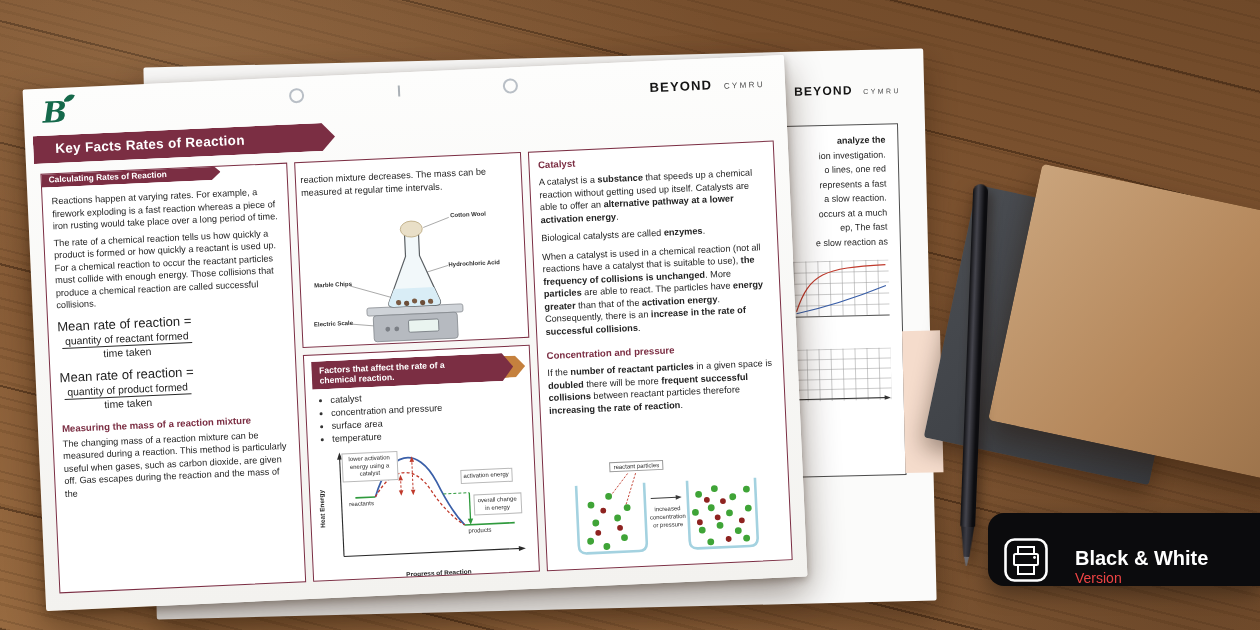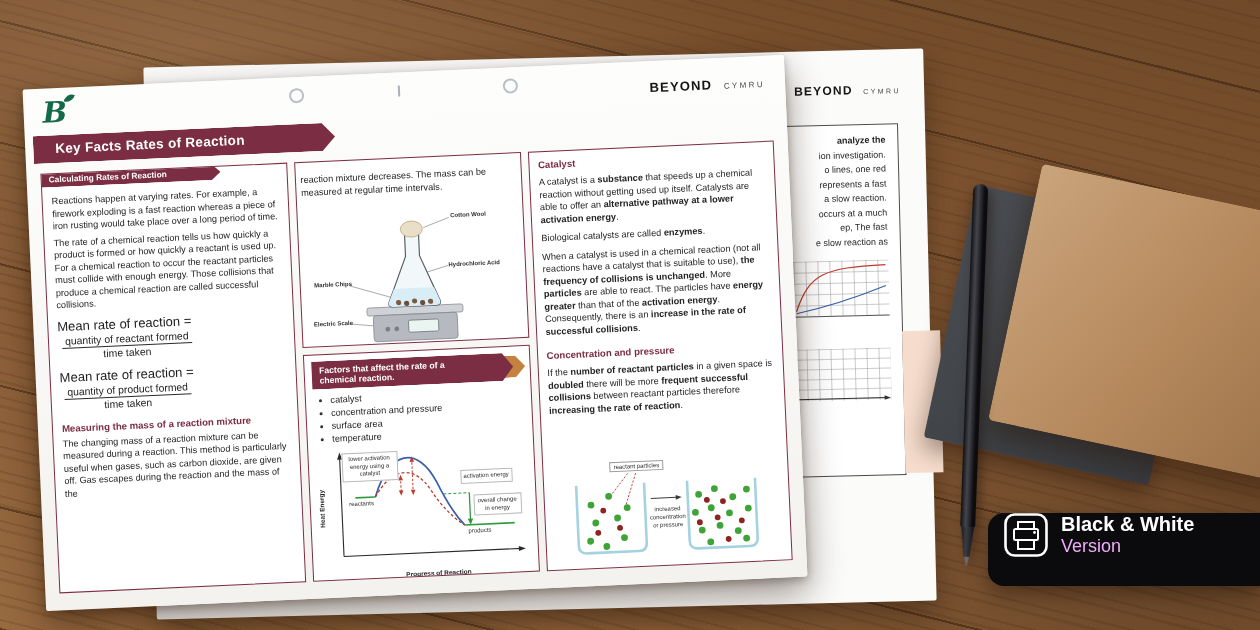--- a/index.html
+++ b/index.html
@@ -107,23 +107,23 @@
     background-image:linear-gradient(120deg,rgba(255,235,205,.28) 0%,rgba(255,235,205,0) 55%,rgba(60,35,10,.22) 100%);
     transform:rotate(12deg);border-radius:5px;box-shadow:0 14px 28px rgba(35,18,4,.45);z-index:5}
   .pen{position:absolute;left:966px;top:184px;width:15px;height:382px;transform:rotate(2.2deg);z-index:6;
     display:flex;flex-direction:column;align-items:center;filter:drop-shadow(4px 6px 6px rgba(25,12,2,.45))}
   .pen-body{width:15px;flex:1;background:linear-gradient(90deg,#101013,#45454d 35%,#0c0c0f 80%);border-radius:8px 8px 2px 2px}
   .pen-grip{width:13px;height:30px;background:linear-gradient(90deg,#1a1a1e,#3c3c44 40%,#141417);clip-path:polygon(0 0,100% 0,72% 100%,28% 100%)}
   .pen-tip{width:5px;height:9px;background:#6a6a70;clip-path:polygon(0 0,100% 0,60% 100%,40% 100%)}
 
   
   .badge{position:absolute;right:0;top:513px;width:272px;height:73px;background:var(--badge_bg);border-radius:16px 0 0 16px;
-    display:flex;align-items:flex-start;gap:13px;padding-left:16px;z-index:7;box-shadow:0 8px 20px rgba(0,0,0,.35)}
+    display:flex;align-items:flex-end;gap:27px;padding-left:16px;z-index:7;box-shadow:0 8px 20px rgba(0,0,0,.35)}
   .badge-title{color:#fff;font-size:20px;font-weight:700;line-height:1.15}
-  .badge-sub{color:#f0abfc;font-size:18px;line-height:1.15}
+  .badge-sub{color:#ef4444;font-size:14px;line-height:1.15}
 </style>
 </head>
 <body>
 
 <div class="wood"></div>
 
 <div class="back-sheet">
   <div class="bs-brand">
     <span class="bn">BEYOND</span>
     <span class="br">CYMRU</span>

